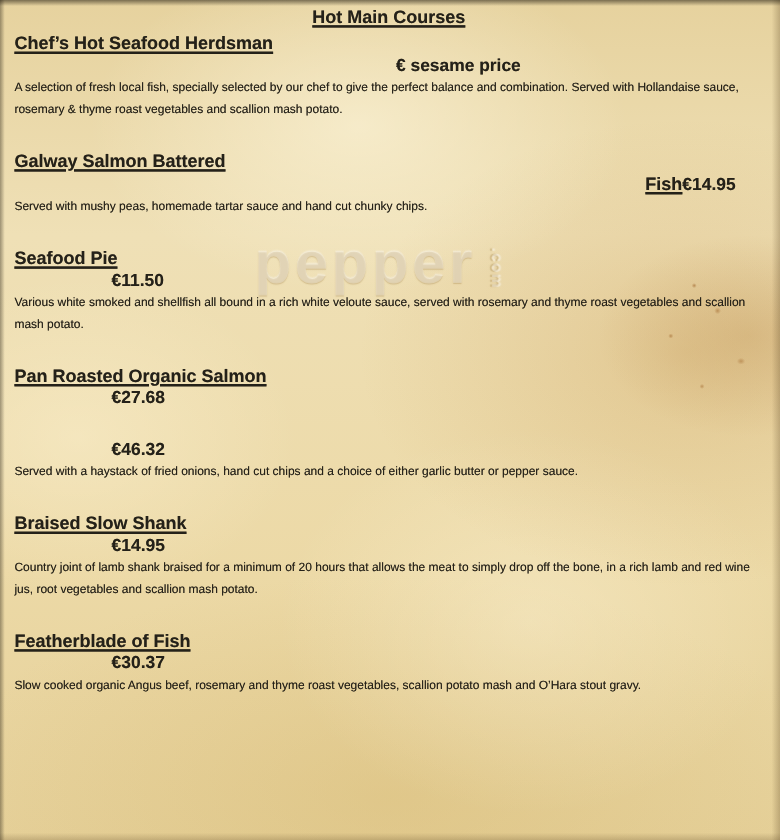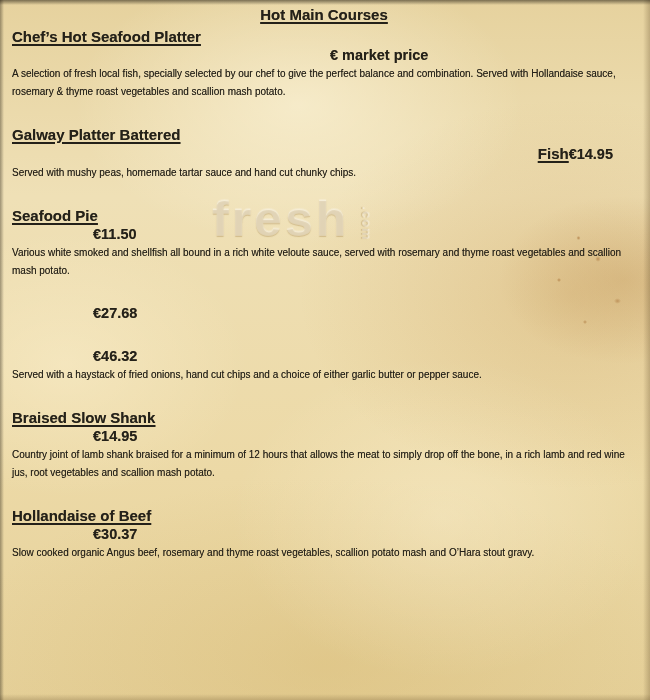--- a/index.html
+++ b/index.html
@@ -82,59 +82,60 @@
     font-size:13px;letter-spacing:1px;
     transform:rotate(90deg) translateX(-8px);
     margin-left:0px;
   }
 </style>
 </head>
 <body>
 
 <div class="page">
 
-  <div class="watermark"><span>fresh</span><span class="com">.com</span></div>
+  <div class="watermark"><span>pepper</span><span class="com">.com</span></div>
 
   <h1 class="title txt">Hot Main Courses</h1>
 
   <section class="item first">
-    <h2 class="item-name txt">Chef’s Hot Seafood Platter</h2>
-    <div class="price offset-center txt">€ market price</div>
+    <h2 class="item-name txt">Chef’s Hot Seafood Herdsman</h2>
+    <div class="price offset-center txt">€ sesame price</div>
     <p class="desc txt">A selection of fresh local fish, specially selected by our chef to give the perfect balance and combination. Served with Hollandaise sauce, rosemary &amp; thyme roast vegetables and scallion mash potato.</p>
   </section>
 
   <section class="item">
-    <h2 class="item-name txt">Galway Platter Battered</h2>
+    <h2 class="item-name txt">Galway Salmon Battered</h2>
     <div class="name-row">
       <h2 class="item-name txt">Fish</h2>
       <span class="price right txt">€14.95</span>
     </div>
     <p class="desc txt">Served with mushy peas, homemade tartar sauce and hand cut chunky chips.</p>
   </section>
 
   <section class="item">
     <h2 class="item-name txt">Seafood Pie</h2>
     <div class="price indent txt">€11.50</div>
     <p class="desc txt">Various white smoked and shellfish all bound in a rich white veloute sauce, served with rosemary and thyme roast vegetables and scallion mash potato.</p>
   </section>
 
   <section class="item">
+    <h2 class="item-name txt">Pan Roasted Organic Salmon</h2>
     <div class="price indent txt">€27.68</div>
   </section>
 
   <section class="item">
     <div class="price indent txt">€46.32</div>
     <p class="desc txt">Served with a haystack of fried onions, hand cut chips and a choice of either garlic butter or pepper sauce.</p>
   </section>
 
   <section class="item">
     <h2 class="item-name txt">Braised Slow Shank</h2>
     <div class="price indent txt">€14.95</div>
-    <p class="desc txt">Country joint of lamb shank braised for a minimum of 12 hours that allows the meat to simply drop off the bone, in a rich lamb and red wine jus, root vegetables and scallion mash potato.</p>
+    <p class="desc txt">Country joint of lamb shank braised for a minimum of 20 hours that allows the meat to simply drop off the bone, in a rich lamb and red wine jus, root vegetables and scallion mash potato.</p>
   </section>
 
   <section class="item">
-    <h2 class="item-name txt">Hollandaise of Beef</h2>
+    <h2 class="item-name txt">Featherblade of Fish</h2>
     <div class="price indent txt">€30.37</div>
     <p class="desc txt">Slow cooked organic Angus beef, rosemary and thyme roast vegetables, scallion potato mash and O’Hara stout gravy.</p>
   </section>
 
 </div>
 
 </body></html>

